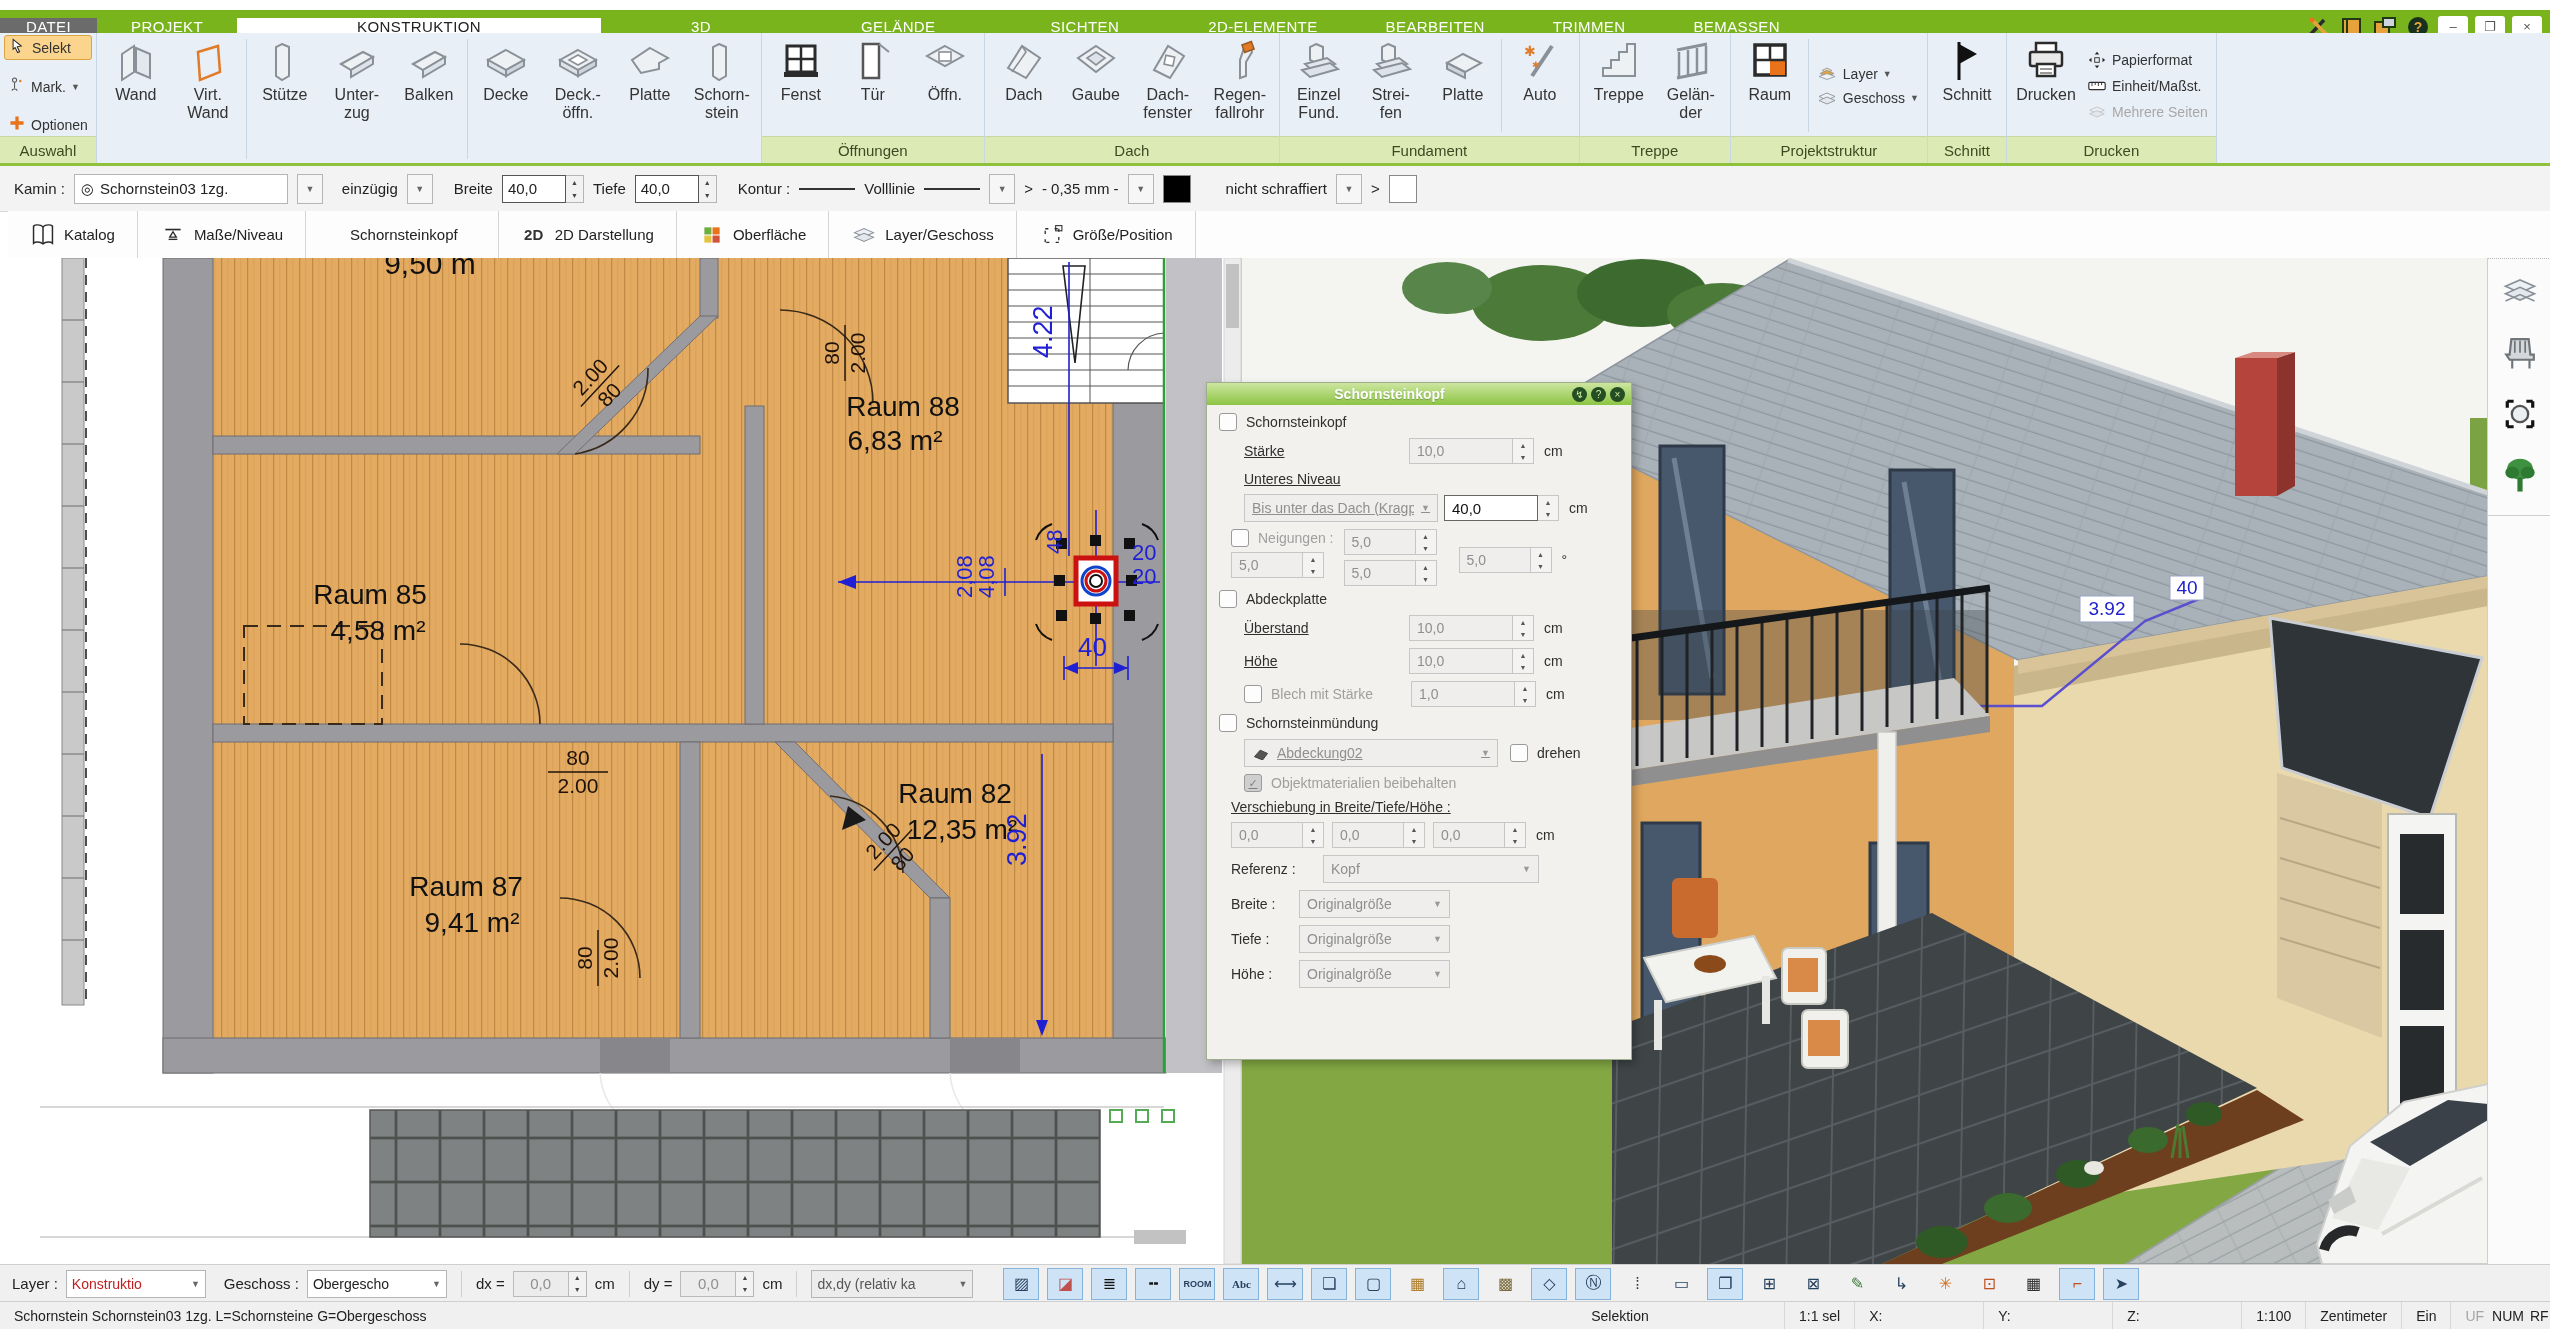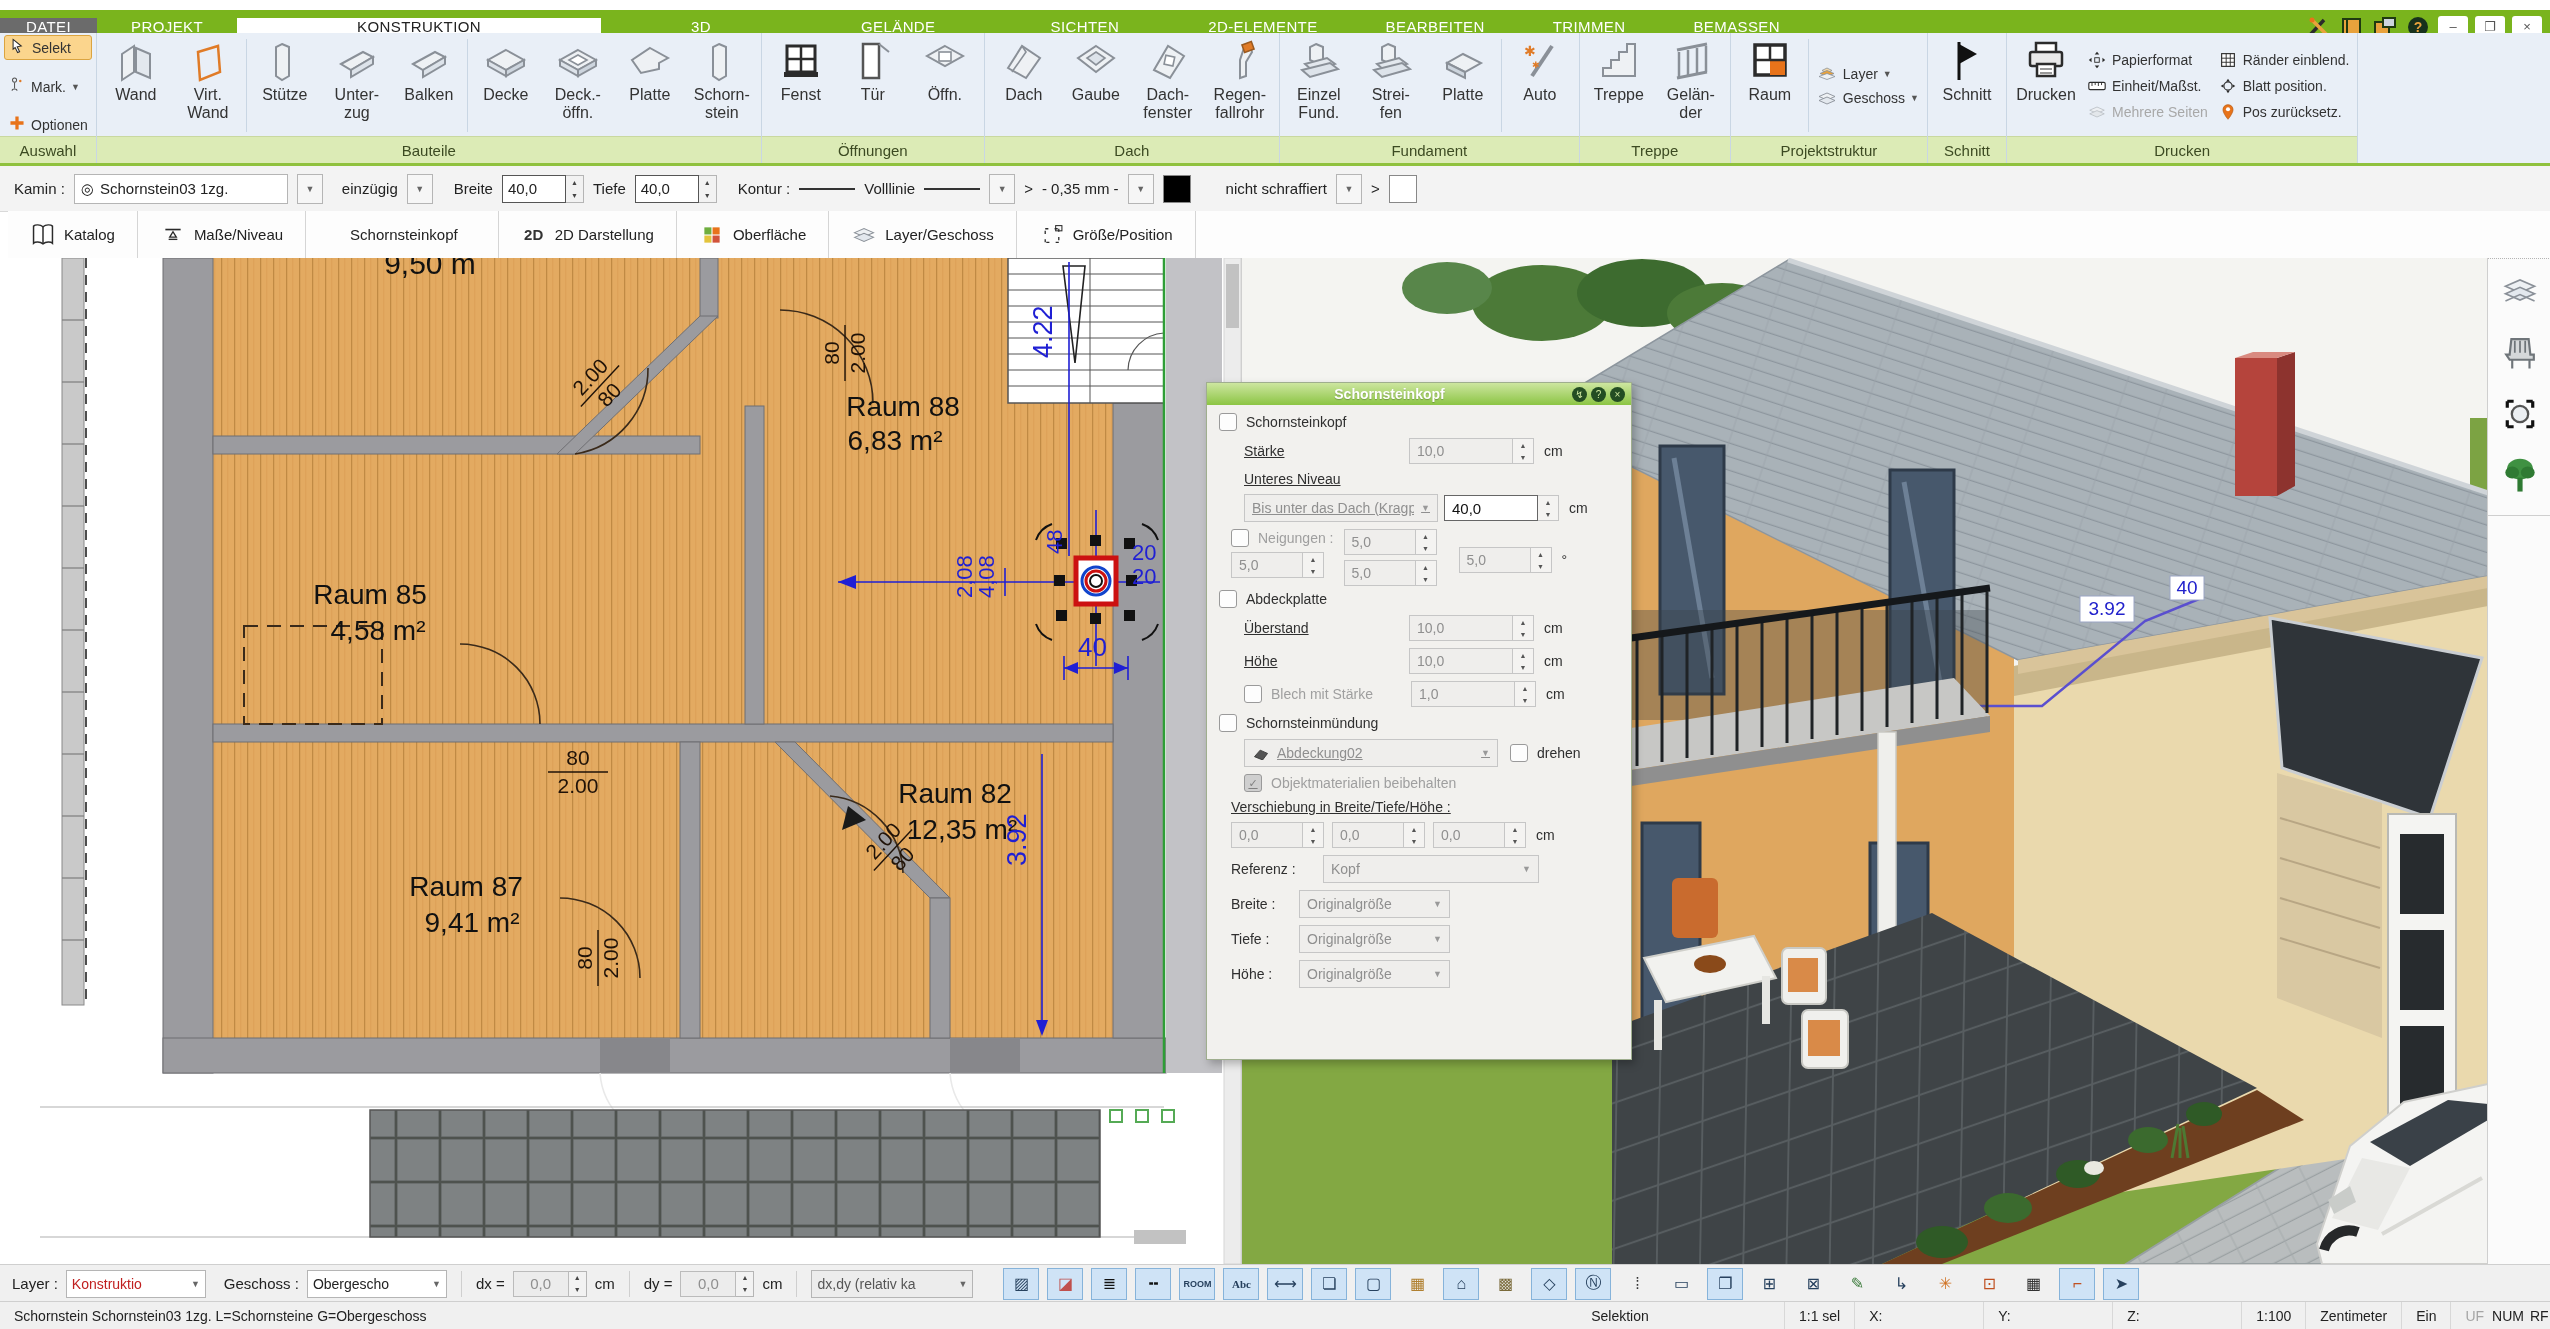--- a/index.html
+++ b/index.html
@@ -411,21 +411,20 @@
         <div class="ritem">
             <span class="ric">
               <svg width="44" height="46" viewBox="0 0 44 46">
                 <use href="#sy-col"></use>
               </svg>
             </span>
             <span class="rlabel">Schorn-
 stein</span>
           </div>
       </div>
-      <div class="gname">Bauteile</div>
     </div>
 
     <div class="rgroup">
       <div class="items">
         <div class="ritem">
             <span class="ric">
               <svg width="44" height="46" viewBox="0 0 44 46">
                 <use href="#sy-window"></use>
               </svg>
             </span>
@@ -621,40 +620,20 @@
               <svg width="20" height="20" viewBox="0 0 44 44">
                 <use href="#sy-ruler"></use>
               </svg>
               <span>Einheit/Maßst.</span>
             </div>
           <div class="stack-item disabled">
               <svg width="20" height="20" viewBox="0 0 44 44">
                 <use href="#sy-seiten"></use>
               </svg>
               <span>Mehrere Seiten</span>
-            </div>
-        </div>
-        <div class="stack-col">
-          <div class="stack-item">
-              <svg width="20" height="20" viewBox="0 0 44 44">
-                <use href="#sy-raend"></use>
-              </svg>
-              <span>Ränder einblend.</span>
-            </div>
-          <div class="stack-item">
-              <svg width="20" height="20" viewBox="0 0 44 44">
-                <use href="#sy-blatt"></use>
-              </svg>
-              <span>Blatt position.</span>
-            </div>
-          <div class="stack-item">
-              <svg width="20" height="20" viewBox="0 0 44 44">
-                <use href="#sy-pos"></use>
-              </svg>
-              <span>Pos zurücksetz.</span>
             </div>
         </div>
       </div>
       <div class="gname">Drucken</div>
     </div>
     <div style="flex:1"></div>
   </div>
 
   <div class="propbar">
     <span>Kamin :</span>

